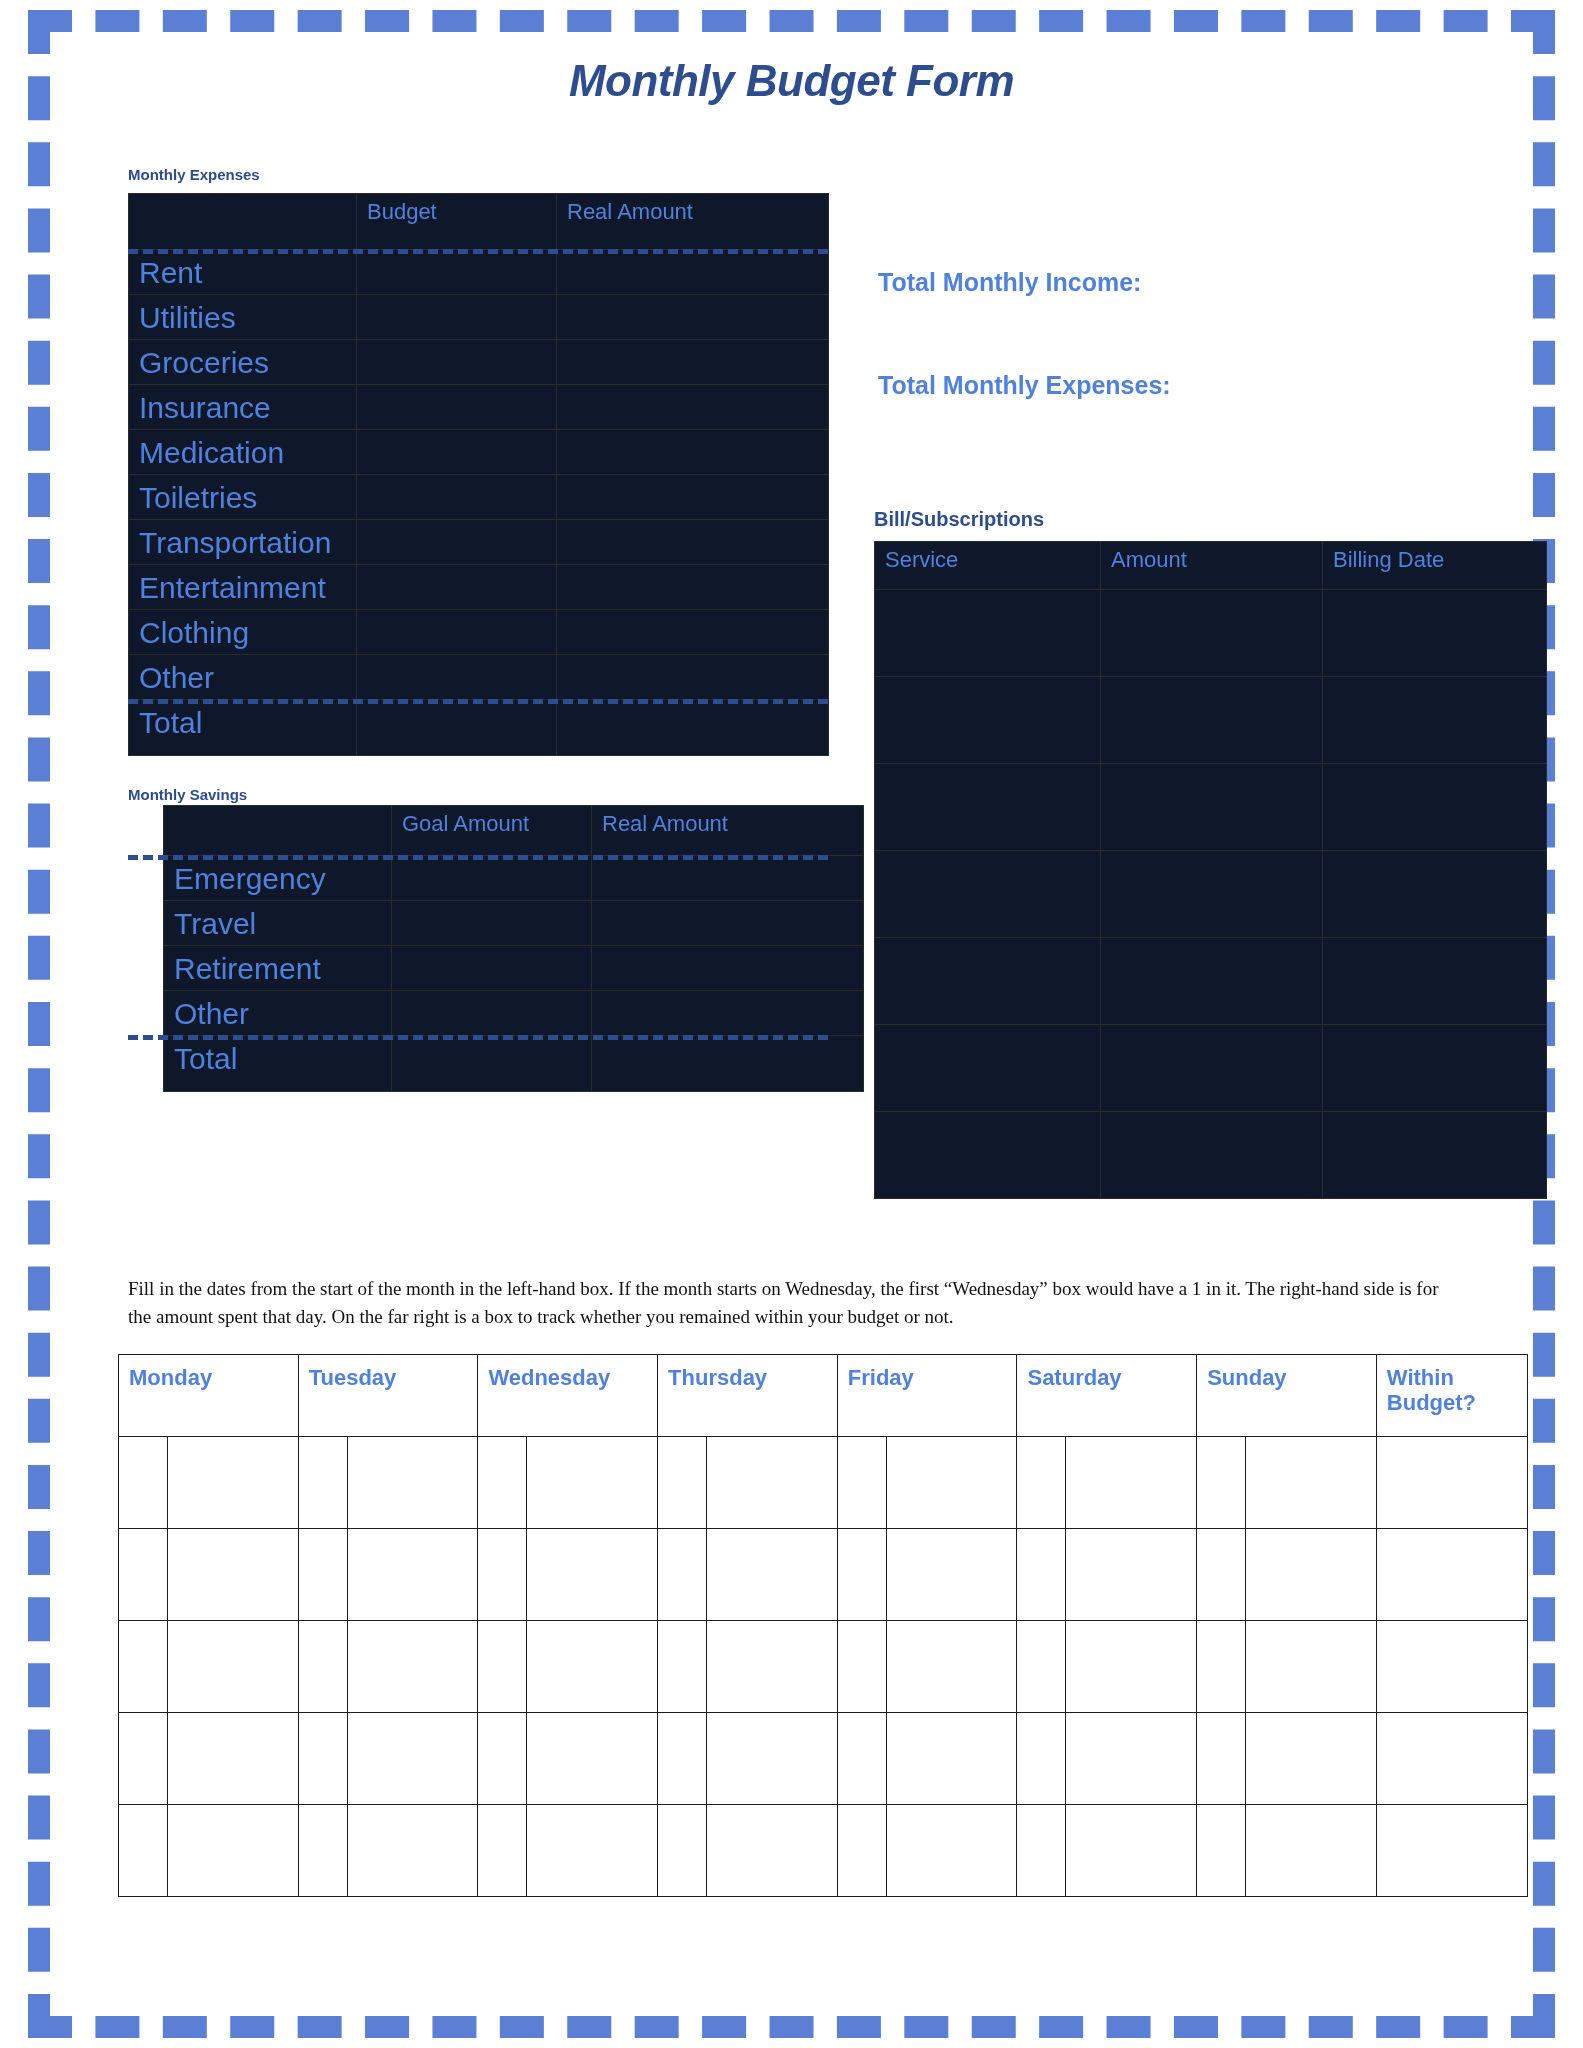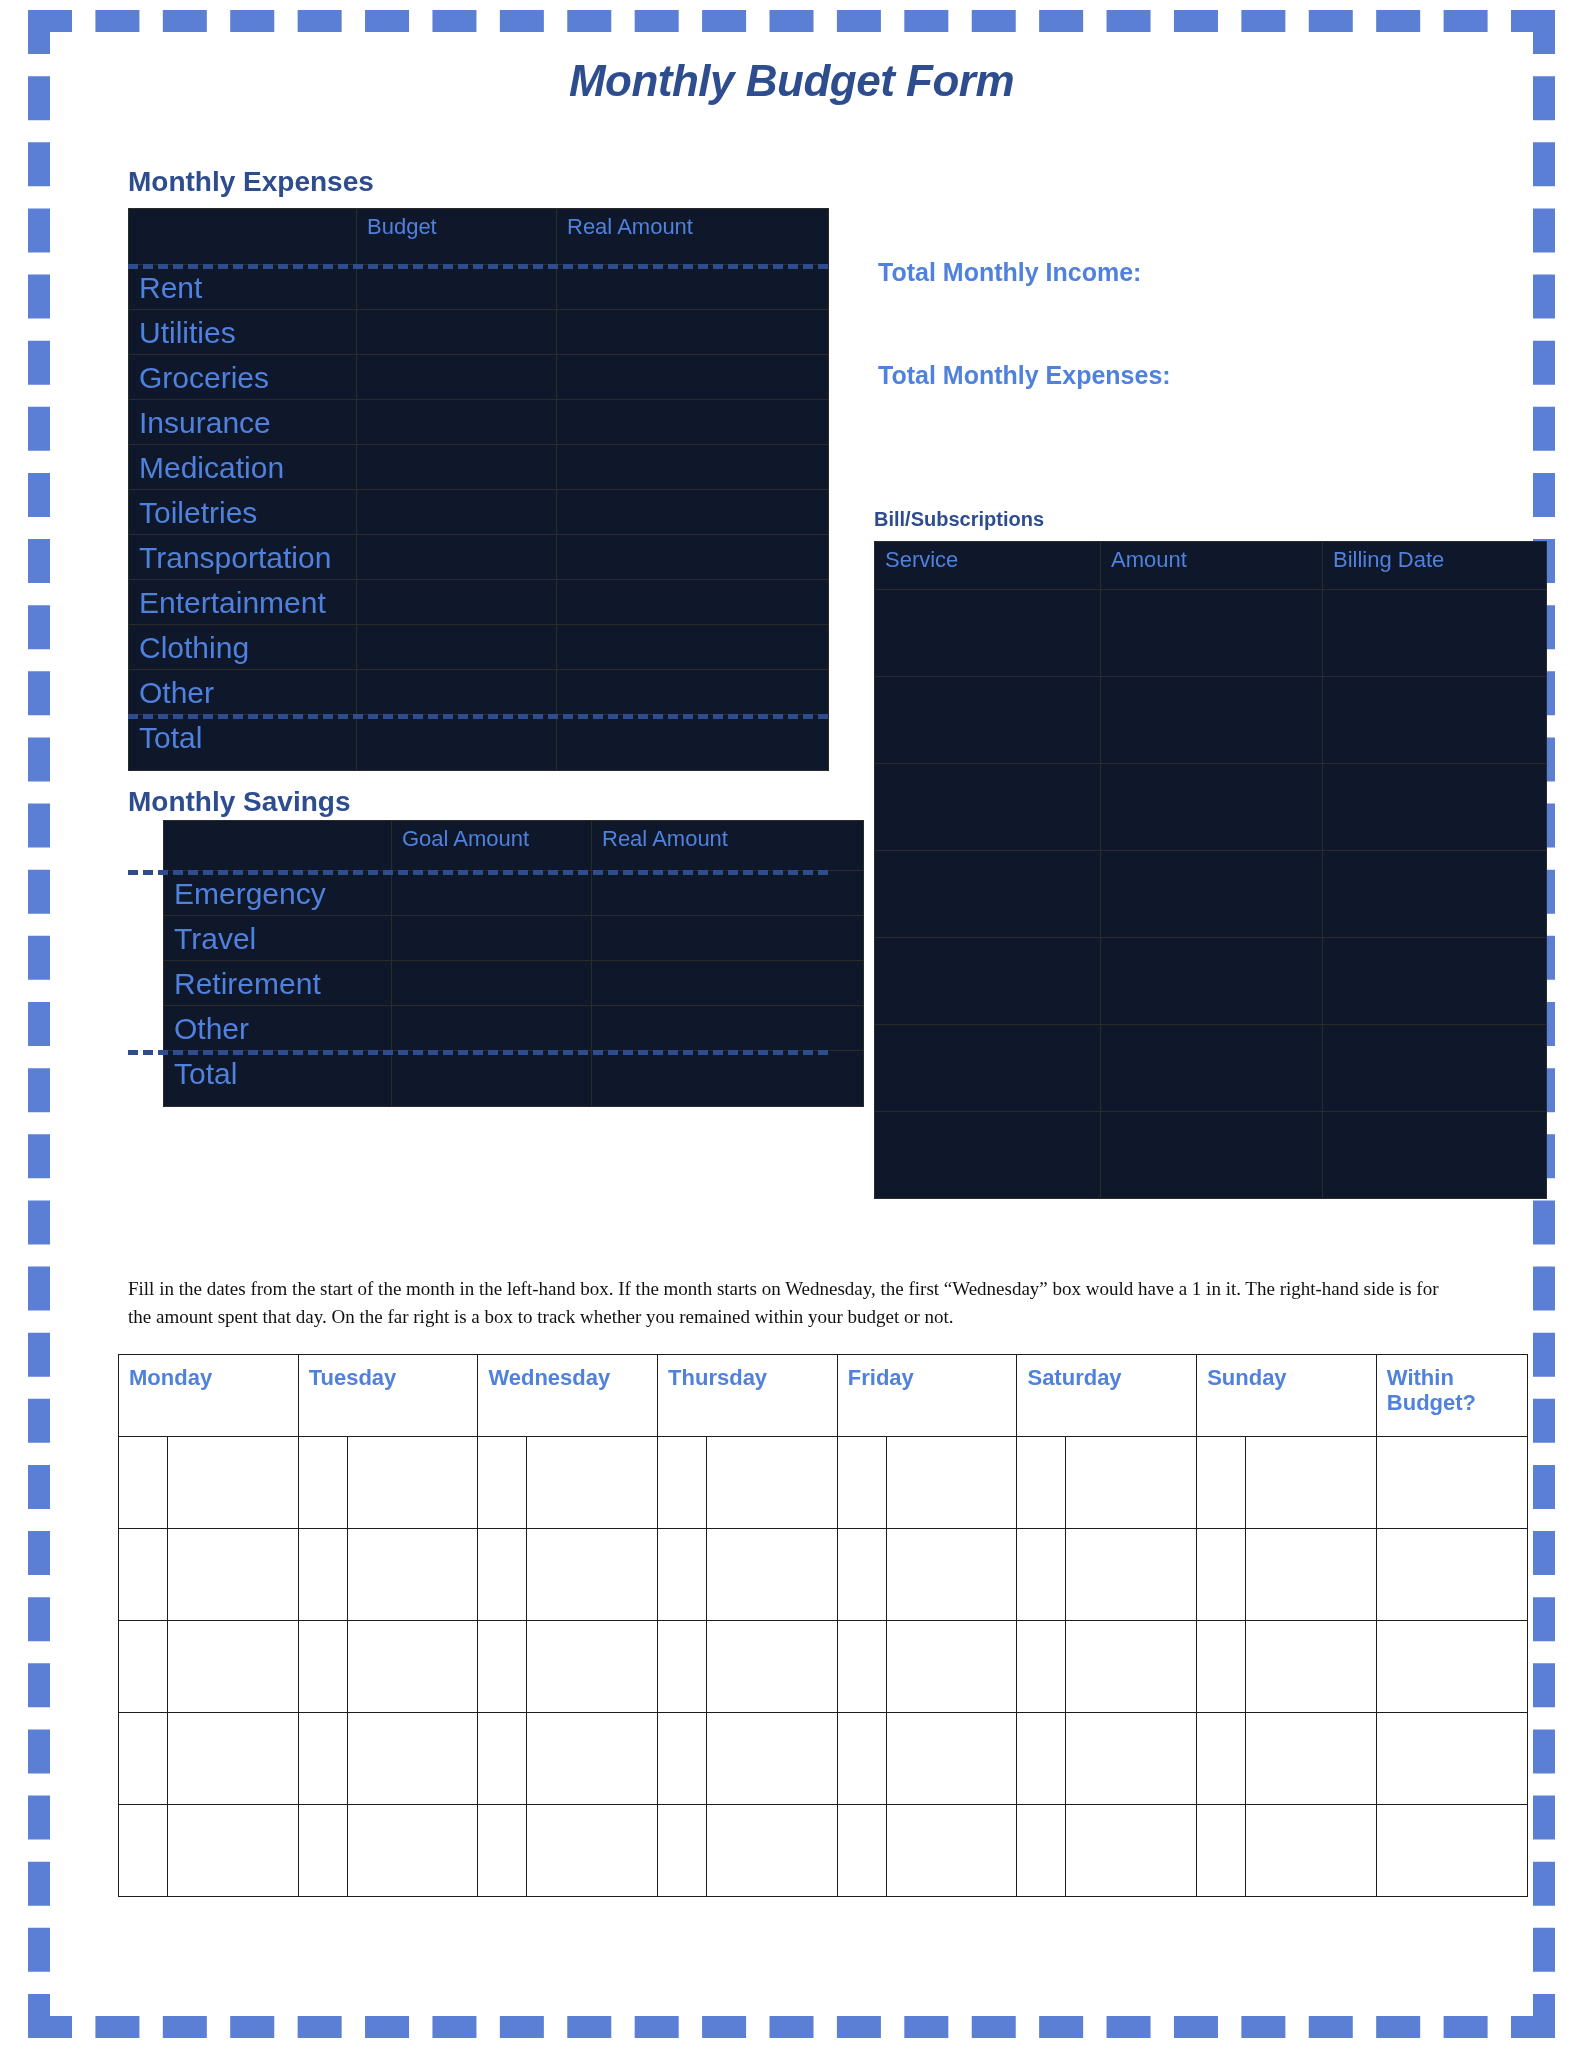--- a/index.html
+++ b/index.html
@@ -37,21 +37,21 @@
     font-style:italic;
     font-weight:bold;
     letter-spacing:-0.5px;
     margin:18px 0 0 0;
     padding:0;
   }
 
   
   .section-label {
     color:#2e4d8f;
-    font-size:28px;
+    font-size:15px;
     font-weight:bold;
     margin:0;
     padding:0;
   }
 
   
   table.grid {
     border-collapse:collapse;
     table-layout:fixed;
     background:#0f172a;
@@ -99,21 +99,21 @@
   #savings-block .section-label { margin-bottom:2px; }
   #tbl-savings { width:700px;margin-left:35px; }
   #tbl-savings td { height:45px; }
   #tbl-savings tr.hdr td { height:50px; }
   #tbl-savings tr.total td { height:56px; }
   #tbl-savings col.c1 { width:228px; }
   #tbl-savings col.c2 { width:200px; }
   #tbl-savings col.c3 { width:272px; }
 
   
-  #totals-block { position:absolute; left:822px; top:220px; }
+  #totals-block { position:absolute; left:822px; top:230px; }
   .total-line {
     color:#4f81dd;
     font-size:25px;
     font-weight:bold;
     margin:0 0 74px 0;
     white-space:nowrap;
   }
 
   #bills-block { position:absolute; left:818px; top:470px; }
   #bills-block .section-label { font-size:20px; margin-bottom:10px; }

